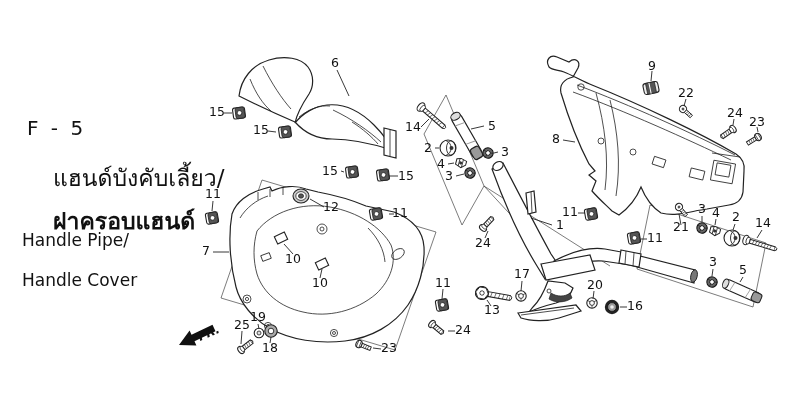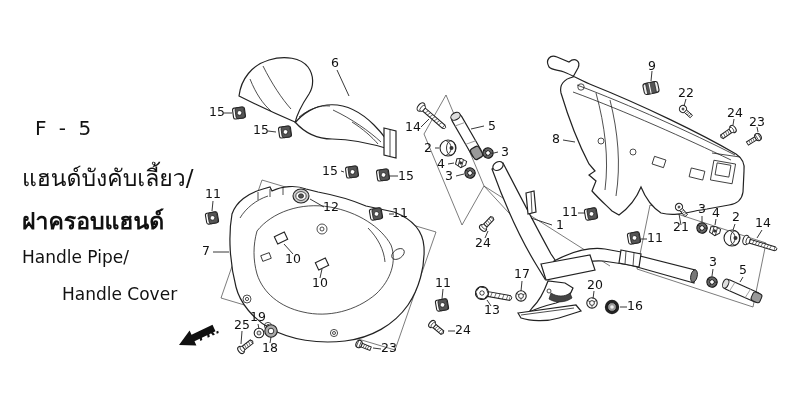--- a/index.html
+++ b/index.html
@@ -1,25 +1,25 @@
 <!DOCTYPE html>
 <html><head>
 <meta charset="utf-8">
 <style>
   html,body{margin:0;padding:0;background:#fff;}
   #stage{position:relative;width:810px;height:420px;background:#ffffff;overflow:hidden;
          font-family:"DejaVu Sans","Liberation Sans",sans-serif;color:#111;}
   .titleblock div{position:absolute;left:22px;white-space:nowrap;}
-  .page-code{top:116px;font-size:20px;letter-spacing:3px;left:27px !important;margin-left:8px;}
-  .thai{font-size:23px;}
+  .page-code{top:116px;font-size:20px;letter-spacing:3px;left:27px !important;}
+  .thai{font-size:23px;margin-left:31px;}
   .thai1{top:160px;}
   .thai2{top:203px;font-weight:bold;}
   .eng{font-size:17px;}
-  .eng1{top:247px;}
-  .eng2{top:284px;margin-left:40px;}
+  .eng1{top:230px;}
+  .eng2{top:270px;}
   svg{display:block;position:absolute;top:0;left:0;}
   .callout{font-size:12.5px;fill:#111;text-anchor:middle;}
   .fr-label{font-size:12px;font-weight:bold;font-style:italic;fill:#111;}
   .ln{stroke:#222;stroke-width:0.9;fill:none;}
   .cln{stroke:#444;stroke-width:0.7;fill:none;}
   .part{stroke:#222;stroke-width:1.2;fill:#fff;}
   .det{stroke:#222;stroke-width:0.8;fill:none;}
 </style>
 </head>
 <body>

